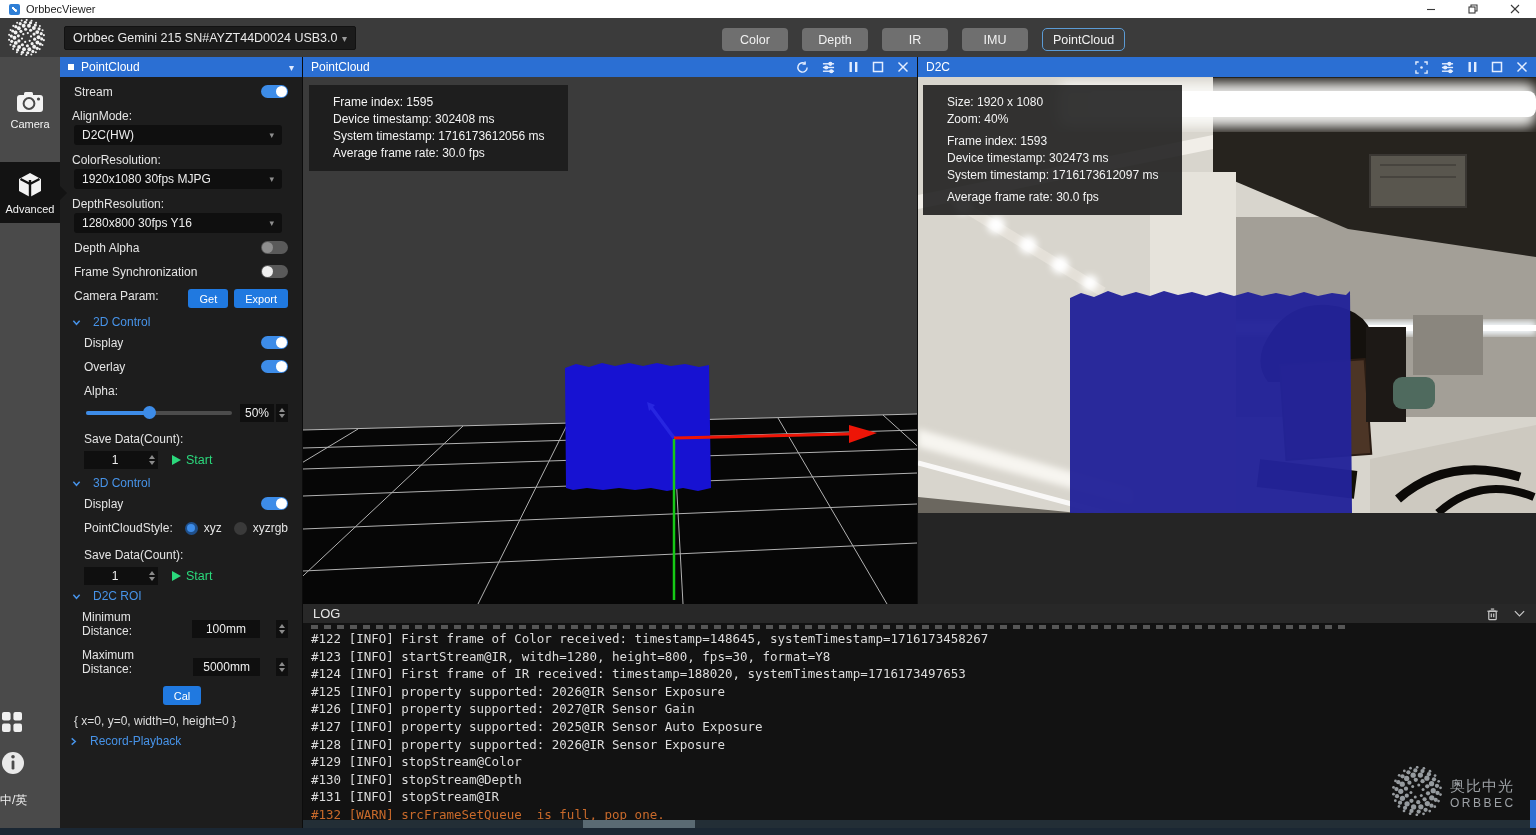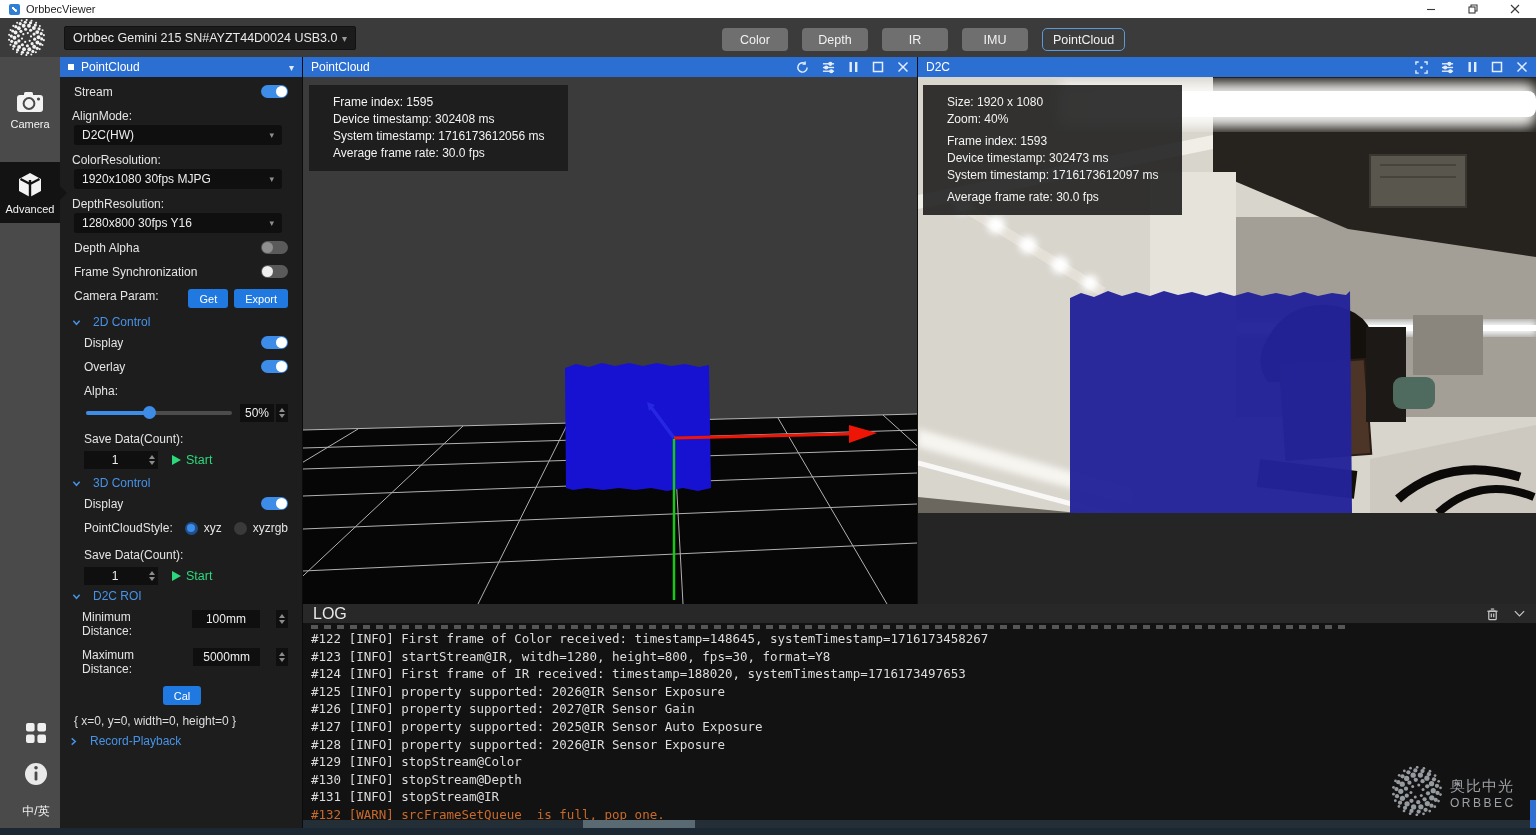--- a/index.html
+++ b/index.html
@@ -31,22 +31,22 @@
        border:1px solid transparent;box-sizing:border-box;}
   .tab.active{background:#3d3d3d;border:1.5px solid #5b9bd5;border-radius:5px;}
   
   .sidebar{position:absolute;left:0;top:57px;width:60px;height:778px;background:#4a4a4a;z-index:20;}
   .sb-item{width:60px;padding:10px 0 8px 0;display:flex;flex-direction:column;align-items:center;
            gap:5px;color:#f3f3f3;font-size:11px;position:relative;}
   .sb-item.first{margin-top:24px;}
   .sb-item.active{background:#131313;}
   .sb-item.active::after{content:"";position:absolute;right:-7px;top:50%;margin-top:-8px;
            border-left:8px solid #131313;border-top:8px solid transparent;border-bottom:8px solid transparent;}
-  .sb-bottom{position:absolute;left:0;bottom:15px;width:72px;display:flex;flex-direction:column;
-             align-items:center;gap:16px;color:#f0f0f0;font-size:12px;}
+  .sb-bottom{position:absolute;left:0;bottom:26px;width:72px;display:flex;flex-direction:column;
+             align-items:flex-start;gap:16px;color:#f0f0f0;font-size:12px;}
   
   .panel{position:absolute;left:60px;top:57px;width:243px;height:778px;background:#1d1d1d;
          border-right:1px solid #0c0c0c;box-sizing:border-box;z-index:15;}
   .panel-h{height:20px;background:#2b6fd3;display:flex;align-items:center;color:#fff;
            font-size:12px;padding:0 8px;gap:7px;}
   .panel-h .sq{width:6px;height:6px;background:#fff;}
   .panel-h .chev{margin-left:auto;font-size:10px;color:#dfeaff;}
   .pbody{padding:8px 10px 0 12px;color:#e4e4e4;font-size:12px;}
   .row{display:flex;align-items:flex-start;justify-content:space-between;margin:0 4px 7px 2px;height:17px;}
   .lbl{color:#e4e4e4;}
@@ -74,38 +74,38 @@
   .spin .up{border-bottom:4px solid #8b8b8b;}
   .spin .dn{border-top:4px solid #8b8b8b;}
   .numwrap{display:flex;align-items:center;}
   .numbox{background:#0f0f0f;height:18px;width:62px;display:flex;align-items:center;justify-content:center;color:#eee;}
   .startbtn{display:flex;align-items:center;gap:5px;color:#2bd87c;font-size:12.5px;margin-left:14px;}
   .startbtn .tri{width:0;height:0;border-left:9px solid #2bd87c;border-top:5.5px solid transparent;border-bottom:5.5px solid transparent;}
   .radio{display:flex;align-items:center;gap:6px;}
   .rdot{width:13px;height:13px;border-radius:50%;background:#3a3a3a;position:relative;flex:none;}
   .rdot.sel{background:#1f4f8a;}
   .rdot.sel::after{content:"";position:absolute;inset:2.5px;border-radius:50%;background:#3d8ce8;}
-  .distrow{display:flex;align-items:flex-start;margin:0 4px 10px 10px;gap:16px;}
+  .distrow{display:flex;align-items:flex-end;margin:0 4px 10px 10px;gap:16px;}
   .roitext{color:#dedede;margin:9px 0 6px 2px;}
   
   .view-h{position:absolute;height:20px;background:#2b6fd3;color:#fff;font-size:12px;
           display:flex;align-items:center;padding:0 8px;box-sizing:border-box;z-index:12;}
   .view-h .vicons{margin-left:auto;display:flex;gap:13px;align-items:center;}
   .view-h svg{stroke:#e3edff;stroke-width:1.5;fill:none;display:block;}
   
   .pcview{position:absolute;left:303px;top:77px;width:614px;height:527px;background:#3b3b3b;overflow:hidden;}
   .overlaybox{position:absolute;background:rgba(26,26,26,.88);color:#f3f3f3;font-size:12px;
               line-height:17px;padding:9px 24px;z-index:10;}
   .overlaybox .gap{height:5px;}
   
   .d2cview{position:absolute;left:918px;top:77px;width:618px;height:436px;background:#7d7a74;overflow:hidden;}
   .d2cbelow{position:absolute;left:918px;top:513px;width:618px;height:91px;background:#252525;}
   
   .log-h{position:absolute;left:303px;top:604px;width:1233px;height:19px;background:#282828;
-         color:#e8e8e8;font-size:16px;display:flex;align-items:center;padding:0 10px;box-sizing:border-box;}
+         color:#e8e8e8;font-size:13px;display:flex;align-items:center;padding:0 10px;box-sizing:border-box;}
   .log-h .licons{margin-left:auto;display:flex;gap:14px;}
   .log-h svg{stroke:#c9c9c9;stroke-width:1.3;fill:none;}
   .logbody{position:absolute;left:303px;top:623px;width:1233px;height:197px;background:#121212;
            overflow:hidden;font-family:"DejaVu Sans Mono","Liberation Mono",monospace;
            font-size:12.5px;line-height:17.6px;color:#dcdcdc;padding:2px 0 0 8px;box-sizing:border-box;}
   .cutline{width:1040px;height:4px;margin:0 0 1px 0;opacity:.5;
            background:repeating-linear-gradient(90deg,#9a9a9a 0 7px,transparent 7px 13px);}
   .log-line{white-space:pre;}
   .log-line.warn{color:#c96a2b;}
   .hscroll{position:absolute;left:303px;top:820px;width:1233px;height:8px;background:#232e36;}

